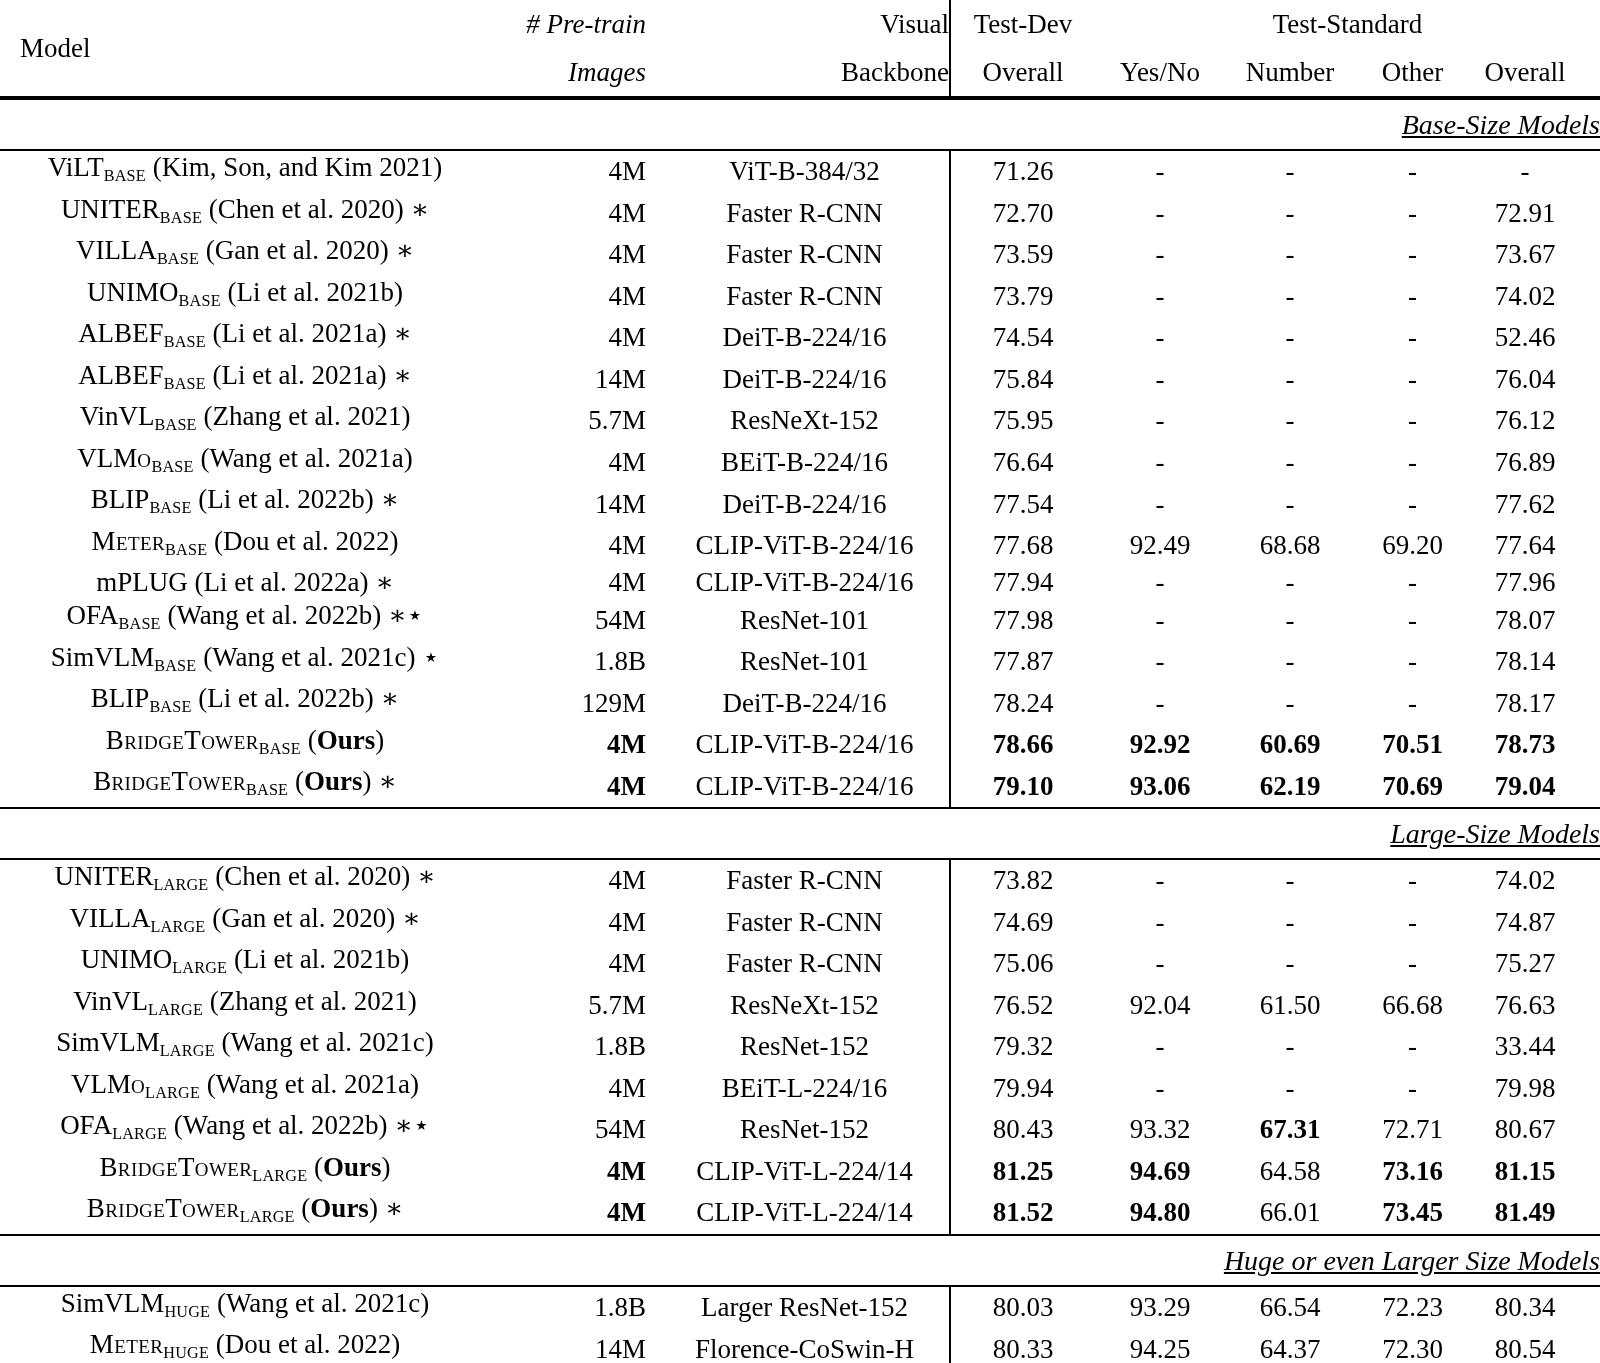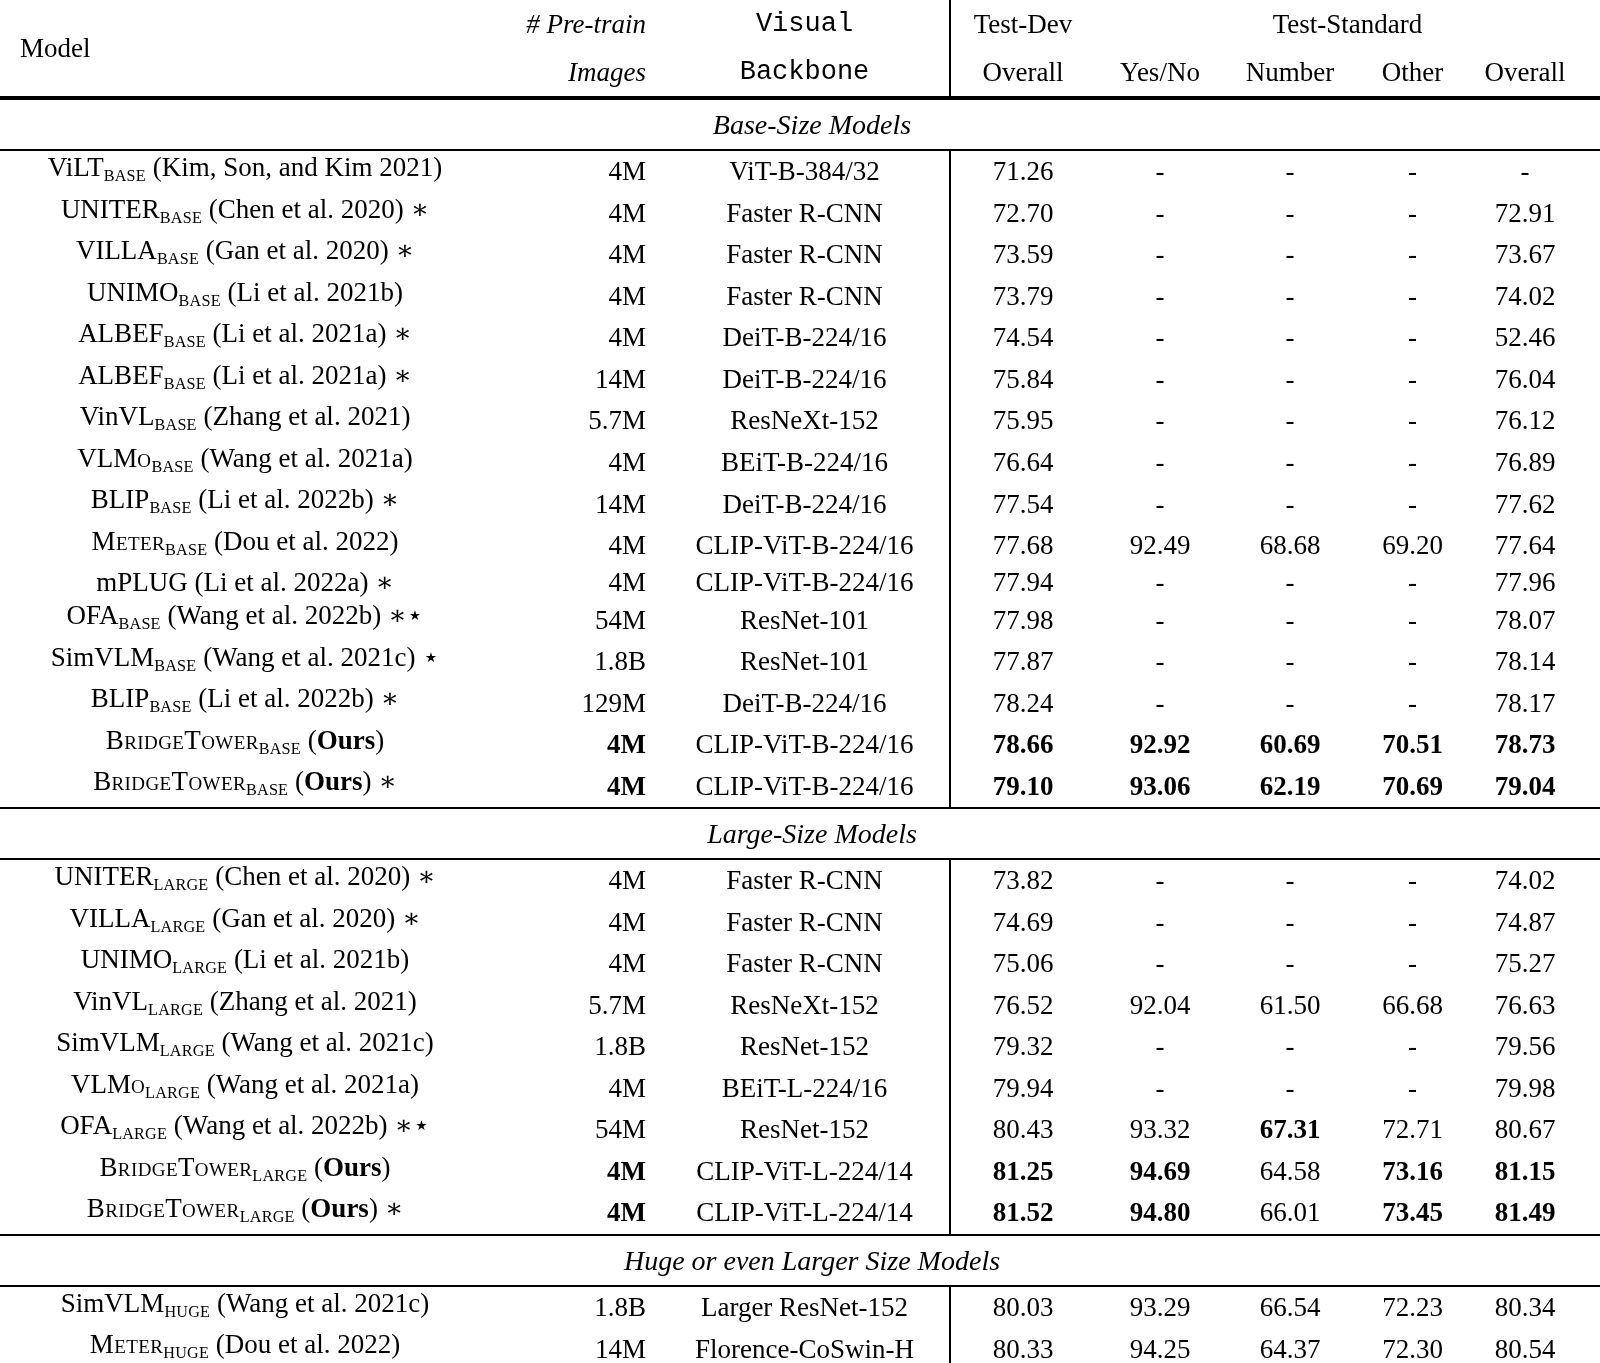--- a/index.html
+++ b/index.html
@@ -26,35 +26,36 @@
 
   
   thead th{vertical-align:middle;font-size:27px;}
   thead tr.hr1 th{height:48px;}
   thead tr.hr2 th{height:48px;line-height:48px;}
   thead th[rowspan]{height:96px;}
   thead th[rowspan] div{height:48px;line-height:48px;}
   .hr2 th, thead th[rowspan]{border-bottom:4px solid #000;}
   .th-model{text-align:left;padding-left:20px;}
   .th-pre{text-align:right;padding-right:14px;font-style:italic;}
-  .th-back{text-align:center;font-family:Liberation Mono, monospace;}
+  .th-back{text-align:right;}
   .th-dev{}
   .th-std{text-align:center;vertical-align:middle;}
   .barleft{border-left:2px solid #000;}
 
   
   .section-row td{
     border-top:2px solid #000;
     border-bottom:2px solid #000;
     font-style:italic;
-    text-align:center;
+    text-align:right;
     padding-left:24px;
     height:49px;
     line-height:49px;
     font-size:28px;
+    text-decoration:underline;
   }
 
   
   tbody td{height:33px;line-height:33px;}
   td.c-model{text-align:center;padding-left:20px;}
   td.c-pre{text-align:right;padding-right:14px;}
   td.c-back{text-align:center;}
   td.c-dev{text-align:center;border-left:2px solid #000;}
   td.c-yn,td.c-num,td.c-oth{text-align:center;}
   td.c-ova{text-align:center;padding-right:20px;}
@@ -312,21 +313,21 @@
         <td class="c-ova">76.63</td>
       </tr>
       <tr>
         <td class="c-model"><span>SimVLM</span><span class="seg-sub">LARGE</span><span> (Wang et al. 2021c)</span></td>
         <td class="c-pre">1.8B</td>
         <td class="c-back">ResNet-152</td>
         <td class="c-dev">79.32</td>
         <td class="c-yn">-</td>
         <td class="c-num">-</td>
         <td class="c-oth">-</td>
-        <td class="c-ova">79.56</td>
+        <td class="c-ova">33.44</td>
       </tr>
       <tr>
         <td class="c-model"><span>VLM</span><span class="seg-sc">o</span><span class="seg-sub">LARGE</span><span> (Wang et al. 2021a)</span></td>
         <td class="c-pre">4M</td>
         <td class="c-back">BEiT-L-224/16</td>
         <td class="c-dev">79.94</td>
         <td class="c-yn">-</td>
         <td class="c-num">-</td>
         <td class="c-oth">-</td>
         <td class="c-ova">79.98</td>

